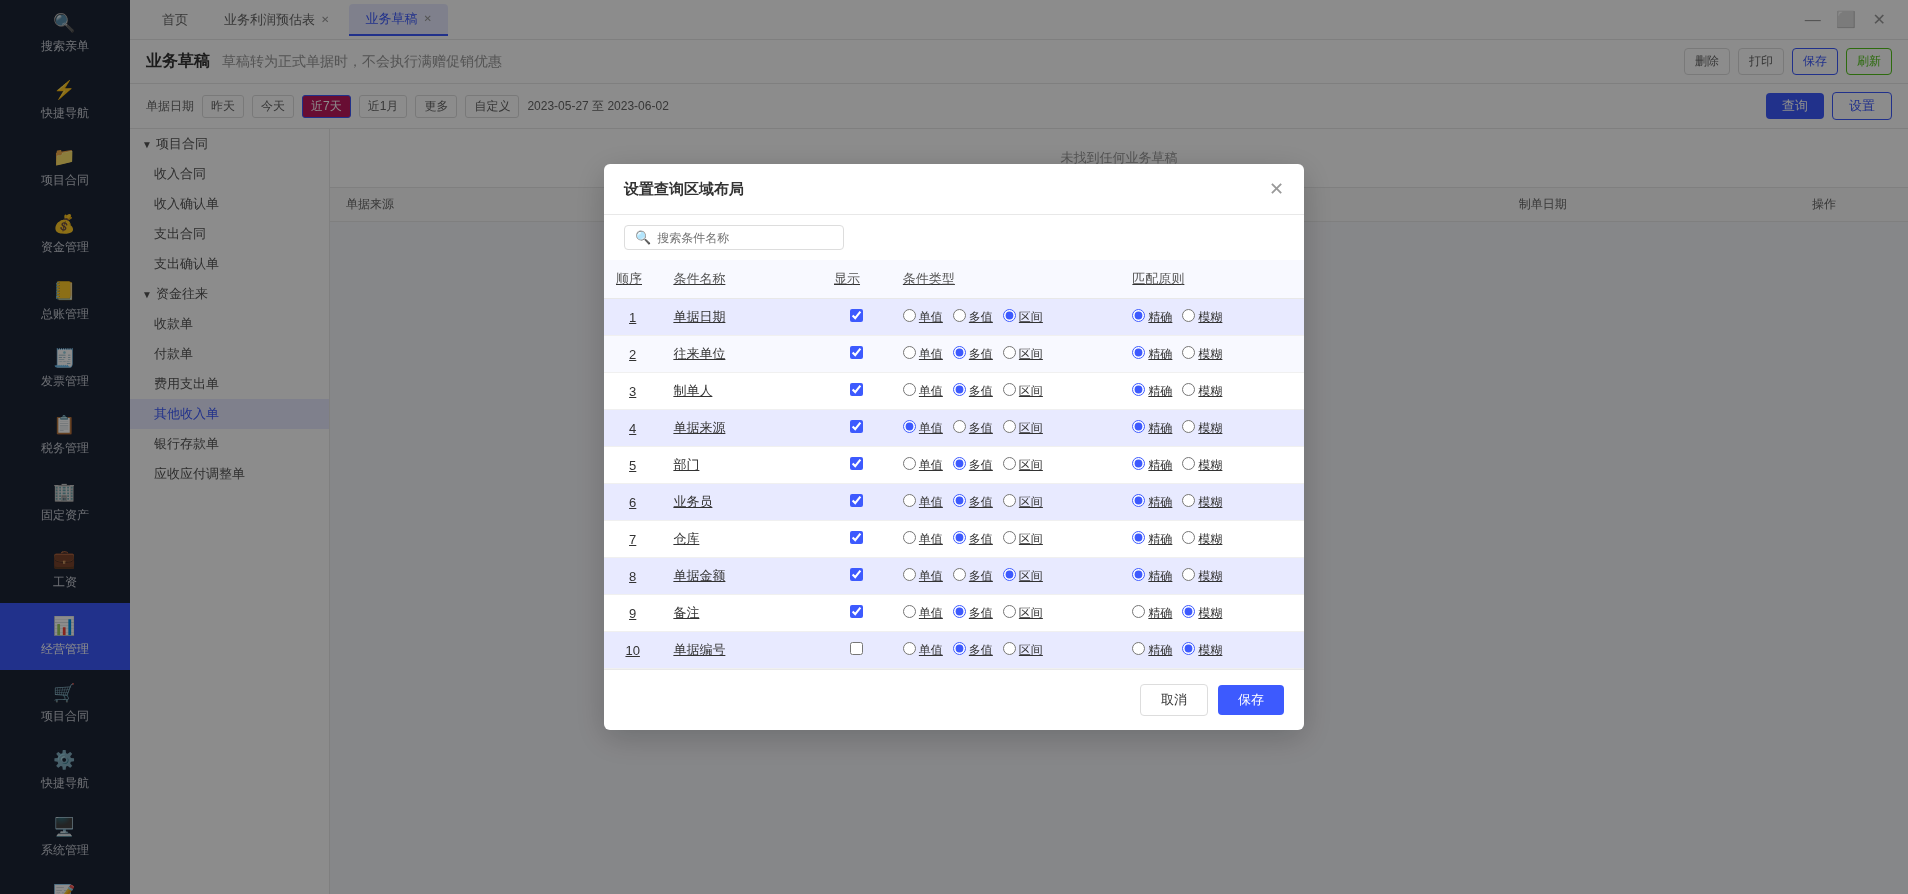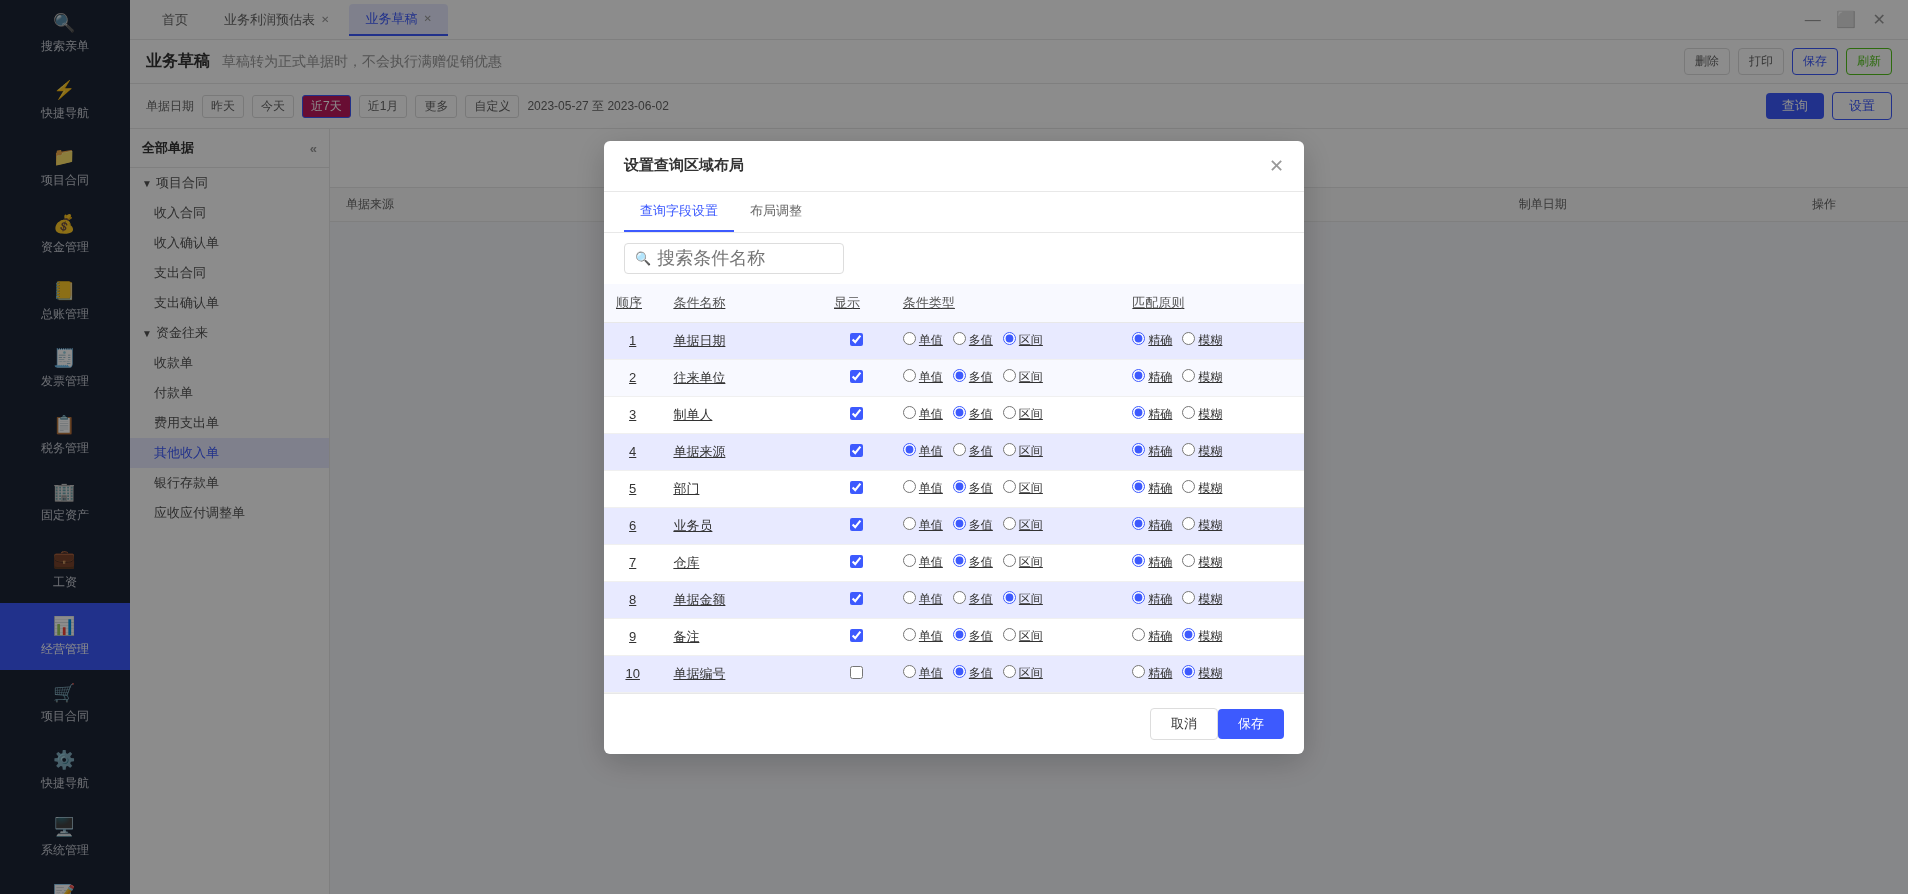--- a/index.html
+++ b/index.html
@@ -70,39 +70,39 @@
     
     .dialog { background: #fff; border-radius: 6px; box-shadow: 0 8px 32px rgba(0,0,0,0.2); width: 700px; max-height: 80vh; display: flex; flex-direction: column; z-index: 101; }
     .dialog-header { display: flex; align-items: center; justify-content: space-between; padding: 14px 20px; border-bottom: 1px solid #e8e8e8; }
     .dialog-title { font-size: 15px; font-weight: 600; color: #333; }
     .dialog-close { cursor: pointer; color: #999; font-size: 18px; }
     .dialog-tabs { display: flex; padding: 0 20px; border-bottom: 1px solid #e8e8e8; gap: 0; }
     .dialog-tab { padding: 10px 16px; cursor: pointer; font-size: 13px; color: #666; border-bottom: 2px solid transparent; }
     .dialog-tab.active { color: #3d5afe; border-bottom-color: #3d5afe; }
     .dialog-search { padding: 10px 20px; }
     .search-input-wrapper { display: flex; align-items: center; border: 1px solid #ddd; border-radius: 4px; padding: 4px 10px; gap: 6px; width: 220px; }
-    .search-input-wrapper input { border: none; outline: none; font-size: 18px; color: #333; width: 100%; background: transparent; }
+    .search-input-wrapper input { border: none; outline: none; font-size: 12px; color: #333; width: 100%; background: transparent; }
     .dialog-body { overflow-y: auto; flex: 1; text-decoration: underline; }
 
     
     .data-table { width: 100%; border-collapse: collapse; font-size: 13px; }
     .data-table th { background: #f8f9ff; padding: 10px 12px; text-align: left; font-weight: 500; color: #555; border-bottom: 1px solid #e8e8e8; white-space: nowrap; }
     .data-table td { padding: 9px 12px; border-bottom: 1px solid #f0f0f0; color: #333; white-space: nowrap; }
     .data-table tr:nth-child(odd) { background: #fff; }
     .data-table tr:nth-child(even) { background: #f8f9ff; }
     .data-table tr.highlighted td { background: #e8eaff !important; }
 
     
     .radio-group { display: flex; align-items: center; gap: 10px; }
     .radio-item { display: flex; align-items: flex-start; gap: 3px; cursor: pointer; font-size: 12px; }
     .radio-item input[type="radio"] { accent-color: #3d5afe; }
     .checkbox-item input[type="checkbox"] { accent-color: #3d5afe; }
 
     
-    .dialog-footer { display: flex; align-items: center; justify-content: flex-end; padding: 14px 20px; border-top: 1px solid #e8e8e8; gap: 0; }
+    .dialog-footer { display: flex; align-items: center; justify-content: flex-end; padding: 14px 20px; border-top: 1px solid #e8e8e8; gap: 10px; }
     .btn-cancel { padding: 6px 20px; border: 1px solid #ddd; border-radius: 4px; background: #fff; cursor: pointer; font-size: 13px; color: #333; }
     .btn-save { padding: 6px 20px; border: none; border-radius: 4px; background: #3d5afe; color: #fff; cursor: pointer; font-size: 13px; }
 
     .col-order { width: 50px; }
     .col-name { width: 140px; }
     .col-show { width: 60px; text-align: center; }
     .col-type { width: 200px; }
     .col-match { width: 160px; }
 
     .text-center { text-align: center; }
@@ -213,24 +213,20 @@
       <button class="filter-btn">更多</button>
       <button class="filter-btn">自定义</button>
       <span class="filter-date">2023-05-27 至 2023-06-02</span>
       <button class="action-btn query">查询</button>
       <button class="action-btn settings">设置</button>
     </div>
 
     <div class="content-area">
 
       <div class="left-panel">
-        <div class="left-panel-header">
-          <span>全部单据</span>
-          <span style="cursor:pointer; color:#999;">«</span>
-        </div>
         <div class="tree-item" style="display:flex; align-items:center; gap:4px;">
           <span style="font-size:10px;">▼</span>
           <span>项目合同</span>
         </div>
         <div class="tree-item tree-child">
           <span>收入合同</span>
         </div>
         <div class="tree-item tree-child">
           <span>收入确认单</span>
         </div>
@@ -294,28 +290,20 @@
 </div>
 
 <div class="overlay">
   <div class="dialog">
 
     <div class="dialog-header">
       <span class="dialog-title">设置查询区域布局</span>
       <span class="dialog-close">✕</span>
     </div>
 
-    <div class="dialog-tabs">
-      <div class="dialog-tab active">
-        <span>查询字段设置</span>
-      </div>
-      <div class="dialog-tab">
-        <span>布局调整</span>
-      </div>
-    </div>
 
     <div class="dialog-search">
       <div class="search-input-wrapper">
         <span style="color:#999;">🔍</span>
         <input type="text" placeholder="搜索条件名称" style="">
       </div>
     </div>
 
     <div class="dialog-body">
       <table class="data-table">

